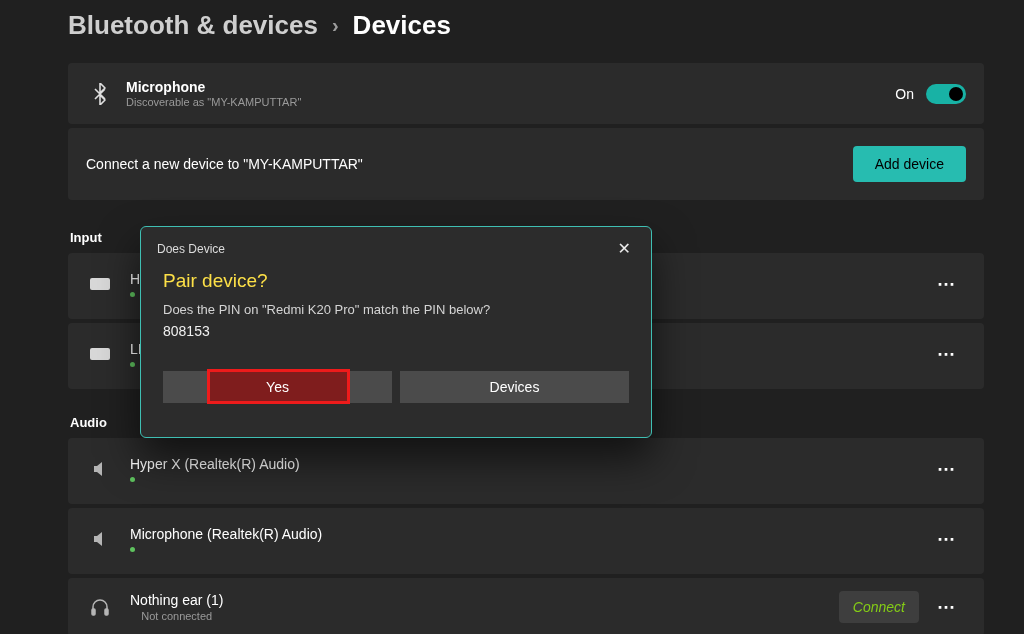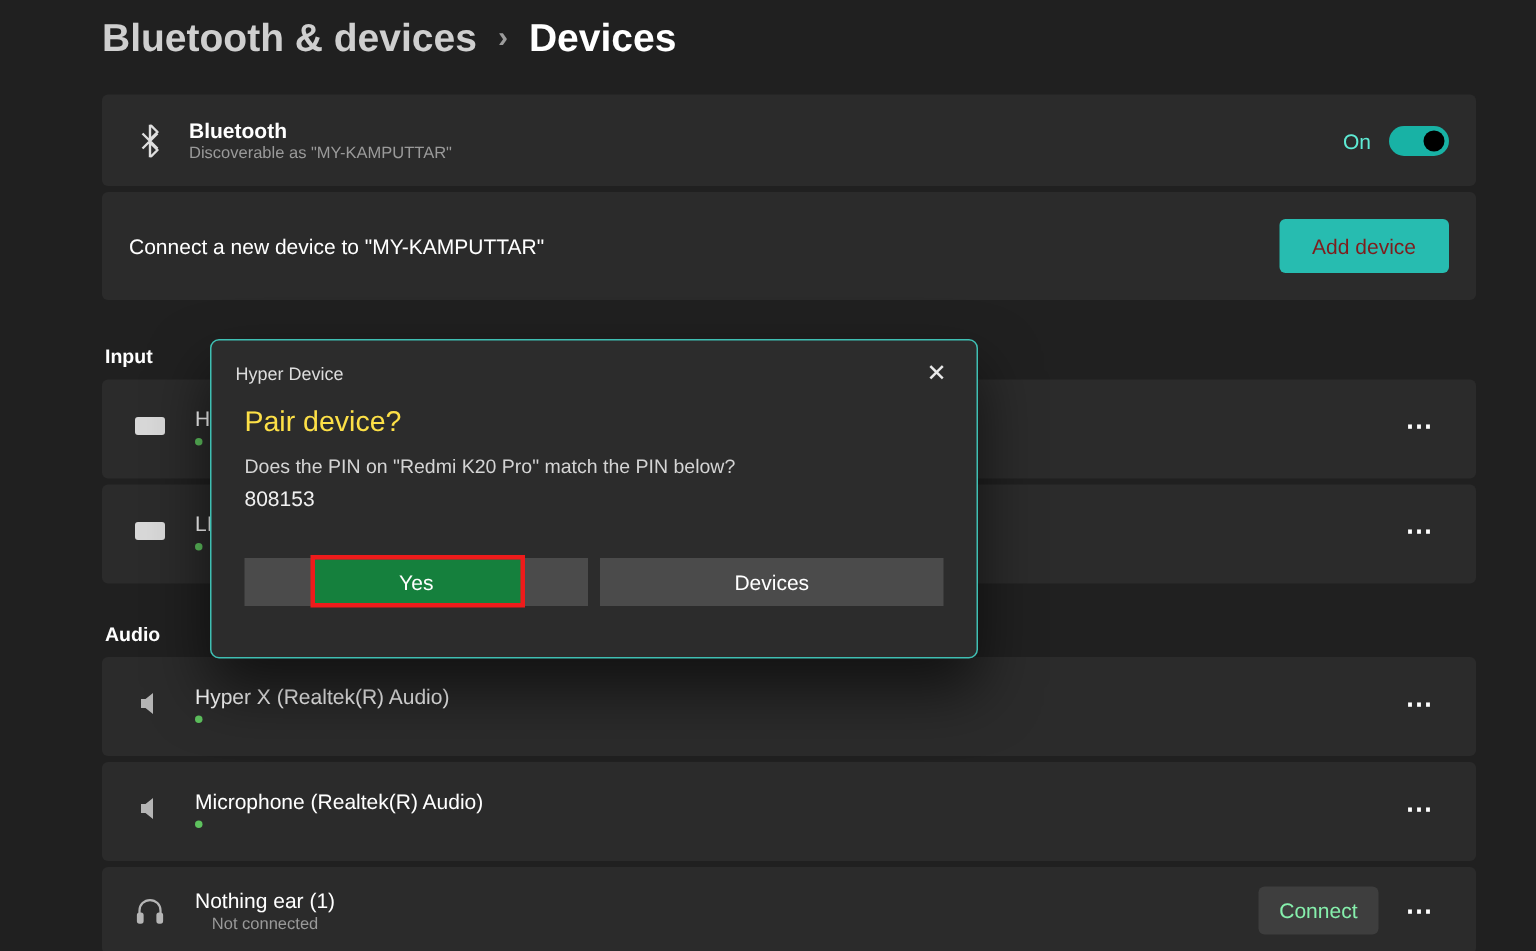--- a/index.html
+++ b/index.html
@@ -10,78 +10,78 @@
     .breadcrumb .sep { color: #9c9c9c; font-size: 20px; }
     .breadcrumb .current { color: #ffffff; font-weight: 700; }
 
     .card { background: #2b2b2b; border-radius: 4px; padding: 14px 18px; margin-bottom: 4px; display: flex; align-items: center; }
 
     .bt-row { padding: 16px 18px; }
     .bt-icon { width: 28px; display:flex; justify-content:center; margin-right: 12px; color:#dedede; }
     .bt-text .bt-title { font-size: 14px; font-weight: 600; }
     .bt-text .bt-sub { font-size: 11px; color: #9a9a9a; margin-top: 1px; }
     .spacer { flex: 1; }
-    .toggle-label { font-size: 14px; margin-right: 12px; color:#5eead4; }
+    .toggle-label { font-size: 14px; margin-right: 12px; color:#ffffff; }
     .toggle { width: 40px; height: 20px; background: #18b2a5; border-radius: 10px; position: relative; cursor: pointer; }
     .toggle .knob { position: absolute; right: 3px; top: 3px; width: 14px; height: 14px; background: #000; border-radius: 50%; }
 
     .add-row { padding: 18px 18px; }
     .connect-text { font-size: 14px; }
-    .add-btn { background: #27bcb0; color: #7f1d1d; border: none; border-radius: 4px; padding: 10px 22px; font-size: 14px; cursor: pointer; }
+    .add-btn { background: #27bcb0; color: #000000; border: none; border-radius: 4px; padding: 10px 22px; font-size: 14px; cursor: pointer; }
 
     .section { margin-top: 30px; }
     .section-title { font-size: 13px; font-weight: 700; color: #ffffff; margin-bottom: 8px; margin-left: 2px; }
 
     .device-row { padding: 14px 18px 18px 18px; min-height: 56px; }
     .device-icon { width: 28px; height: 24px; display:flex; align-items:center; justify-content:center; margin-right: 16px; }
     .device-name { font-size: 14px; }
     .status-dot { width: 5px; height: 5px; background: #5ec25e; border-radius: 50%; margin-top: 5px; }
     .device-body { display: flex; flex-direction: column; }
     .more { color: #ffffff; font-size: 18px; font-weight: bold; letter-spacing: 1px; cursor: pointer; background:none; border:none; padding: 6px 10px; }
     .kbd-icon { width: 20px; height: 12px; background: #d8d8d8; border-radius: 2px; }
     .speaker-svg { fill:#b5b5b5; }
 
     .subtext { font-size: 11px; color: #9a9a9a; margin-top: 2px; text-align: center; }
-    .connect-btn { background: #3e3e3e; color:#86efac; border:none; border-radius:4px; font-size:14px; padding:8px 14px; margin-right: 8px; cursor:pointer; }
+    .connect-btn { background: #3e3e3e; color:#84cc16; border:none; border-radius:4px; font-size:14px; padding:8px 14px; margin-right: 8px; cursor:pointer;font-style:italic; }
 
     
     .overlay { position:absolute; left:0; top:0; width:100%; height:100%; pointer-events:none; }
     .dialog { position:absolute; left:140px; top:226px; width:512px; background: #2c2c2c; border: 1px solid #3fbfb3; border-radius: 6px; box-shadow: 0 20px 40px rgba(0,0,0,0.6); pointer-events:auto; padding-bottom: 34px; }
     .dlg-header { display:flex; align-items:center; justify-content:space-between; padding: 10px 14px 8px 16px; }
     .dlg-header-title { font-size: 12px; color:#dcdcdc; }
     .close-x { border:none; background:none; color:#eaeaea; font-size:16px; cursor:pointer; padding: 2px 6px; }
     .dlg-body { padding: 2px 22px 14px 22px; }
     .dlg-title { font-size: 19px; font-weight: 500; margin-bottom: 10px; color:#fde047; }
     .dlg-msg { font-size: 13px; color:#d4d4d4; margin-bottom: 6px; }
     .dlg-pin { font-size: 14px; font-weight: 400; color:#f0f0f0; margin-bottom: 18px; }
     .dlg-buttons { display:flex; gap: 8px; padding: 0 22px; }
     .dlg-btn { flex:1; height: 32px; border:none; background:#4b4b4b; color:#fff; font-size:14px; cursor:pointer; }
     .dlg-btn.yes-wrap { position:relative; }
-    .yes-inner { display:inline-block; width: 140px; height: 30px; line-height:30px; background:#15803d; }
+    .yes-inner { display:inline-block; width: 140px; height: 30px; line-height:30px; background:#7f1d1d; }
     .red-box { position:absolute; left:44px; top:-2px; width:143px; height:35px; border: 3px solid #ee1b1b; pointer-events:none; }
   </style>
 </head>
 <body>
 
 <div class="page">
 
   <div class="breadcrumb">
     <span class="parent">Bluetooth &amp; devices</span>
     <span class="sep">›</span>
     <span class="current">Devices</span>
   </div>
 
   <div class="card bt-row">
     <div class="bt-icon">
       <svg width="14" height="22" viewBox="0 0 14 22">
           <path d="M7 0 L12 5 L7 10 L7 0 M7 22 L12 17 L7 12 L7 22 M2 6 L12 16 M2 16 L12 6" stroke="#dedede" stroke-width="1.6" fill="none" stroke-linejoin="round"></path>
         </svg>
     </div>
     <div class="bt-text">
-      <div class="bt-title">Bluetooth</div>
+      <div class="bt-title">Microphone</div>
       <div class="bt-sub">Discoverable as "MY-KAMPUTTAR"</div>
     </div>
     <div class="spacer"></div>
     <span class="toggle-label">On</span>
     <div class="toggle">
         <div class="knob"></div>
       </div>
   </div>
 
   <div class="card add-row">
@@ -165,21 +165,21 @@
       <button class="connect-btn">Connect</button>
       <button class="more">⋯</button>
     </div>
   </div>
 
 </div>
 
 <div class="overlay">
   <div class="dialog">
     <div class="dlg-header">
-      <span class="dlg-header-title">Hyper Device</span>
+      <span class="dlg-header-title">Does Device</span>
       <button class="close-x">✕</button>
     </div>
     <div class="dlg-body">
       <div class="dlg-title">Pair device?</div>
       <div class="dlg-msg">Does the PIN on "Redmi K20 Pro" match the PIN below?</div>
       <div class="dlg-pin">808153</div>
     </div>
     <div class="dlg-buttons">
       <button class="dlg-btn yes-wrap">
         <span class="yes-inner">Yes</span>

